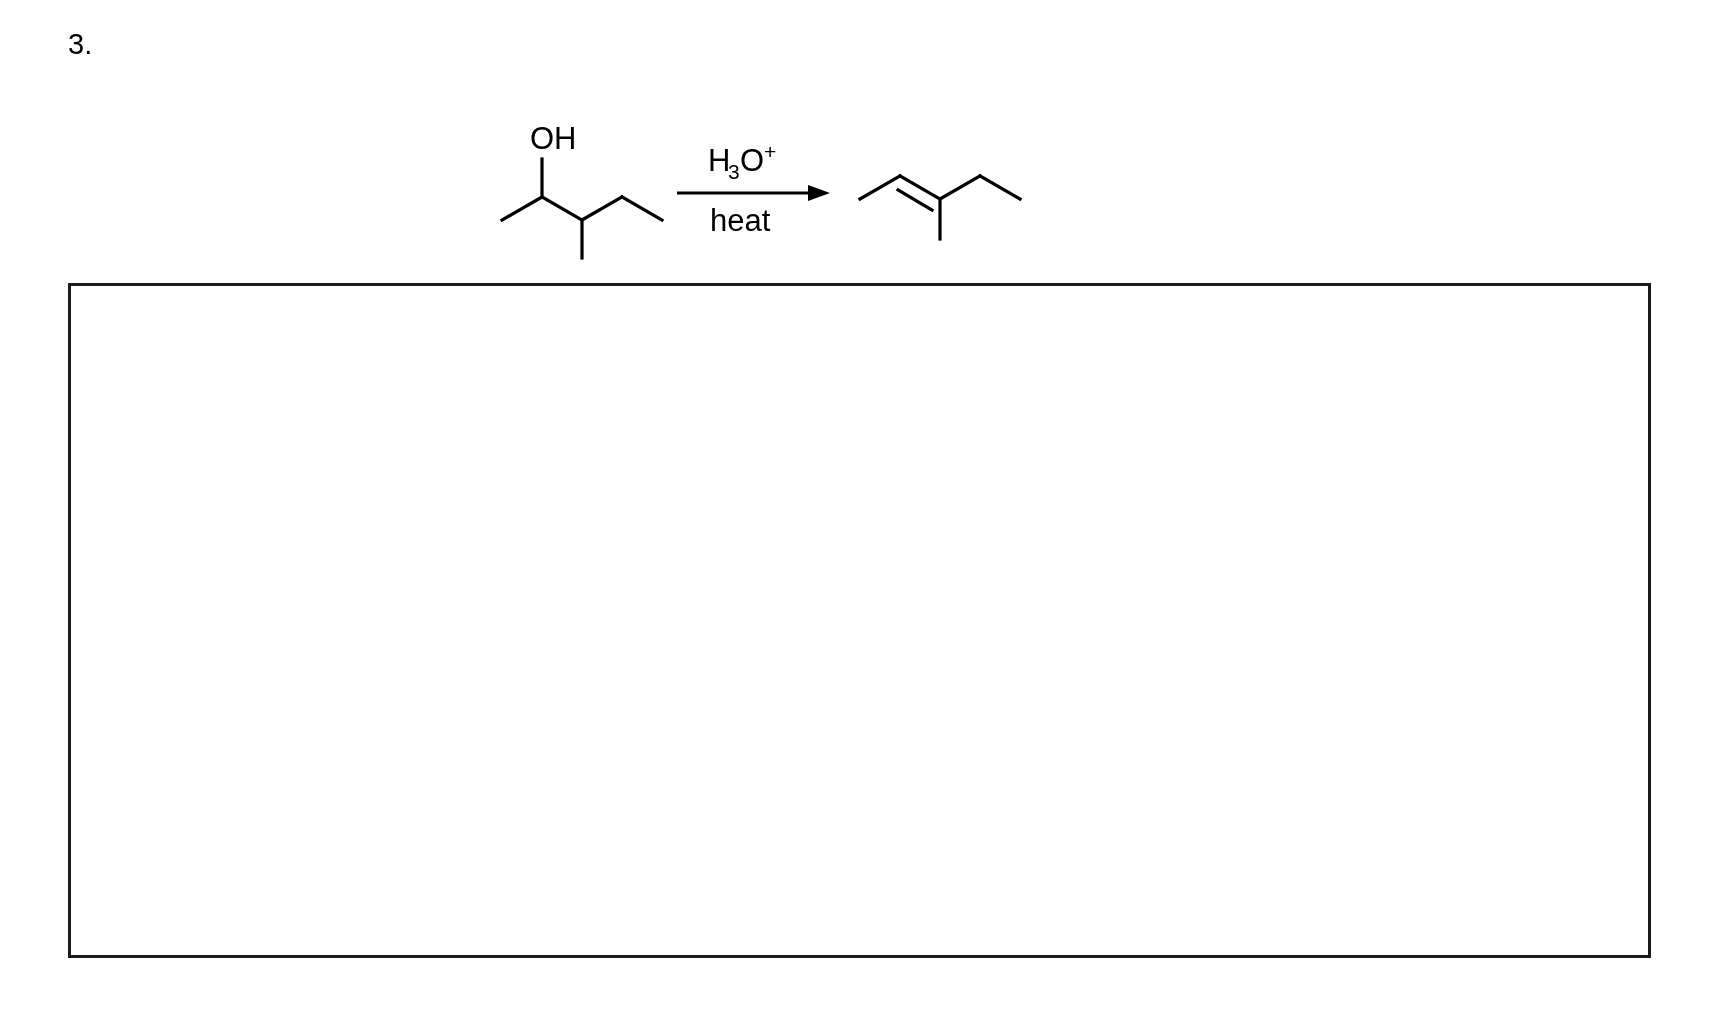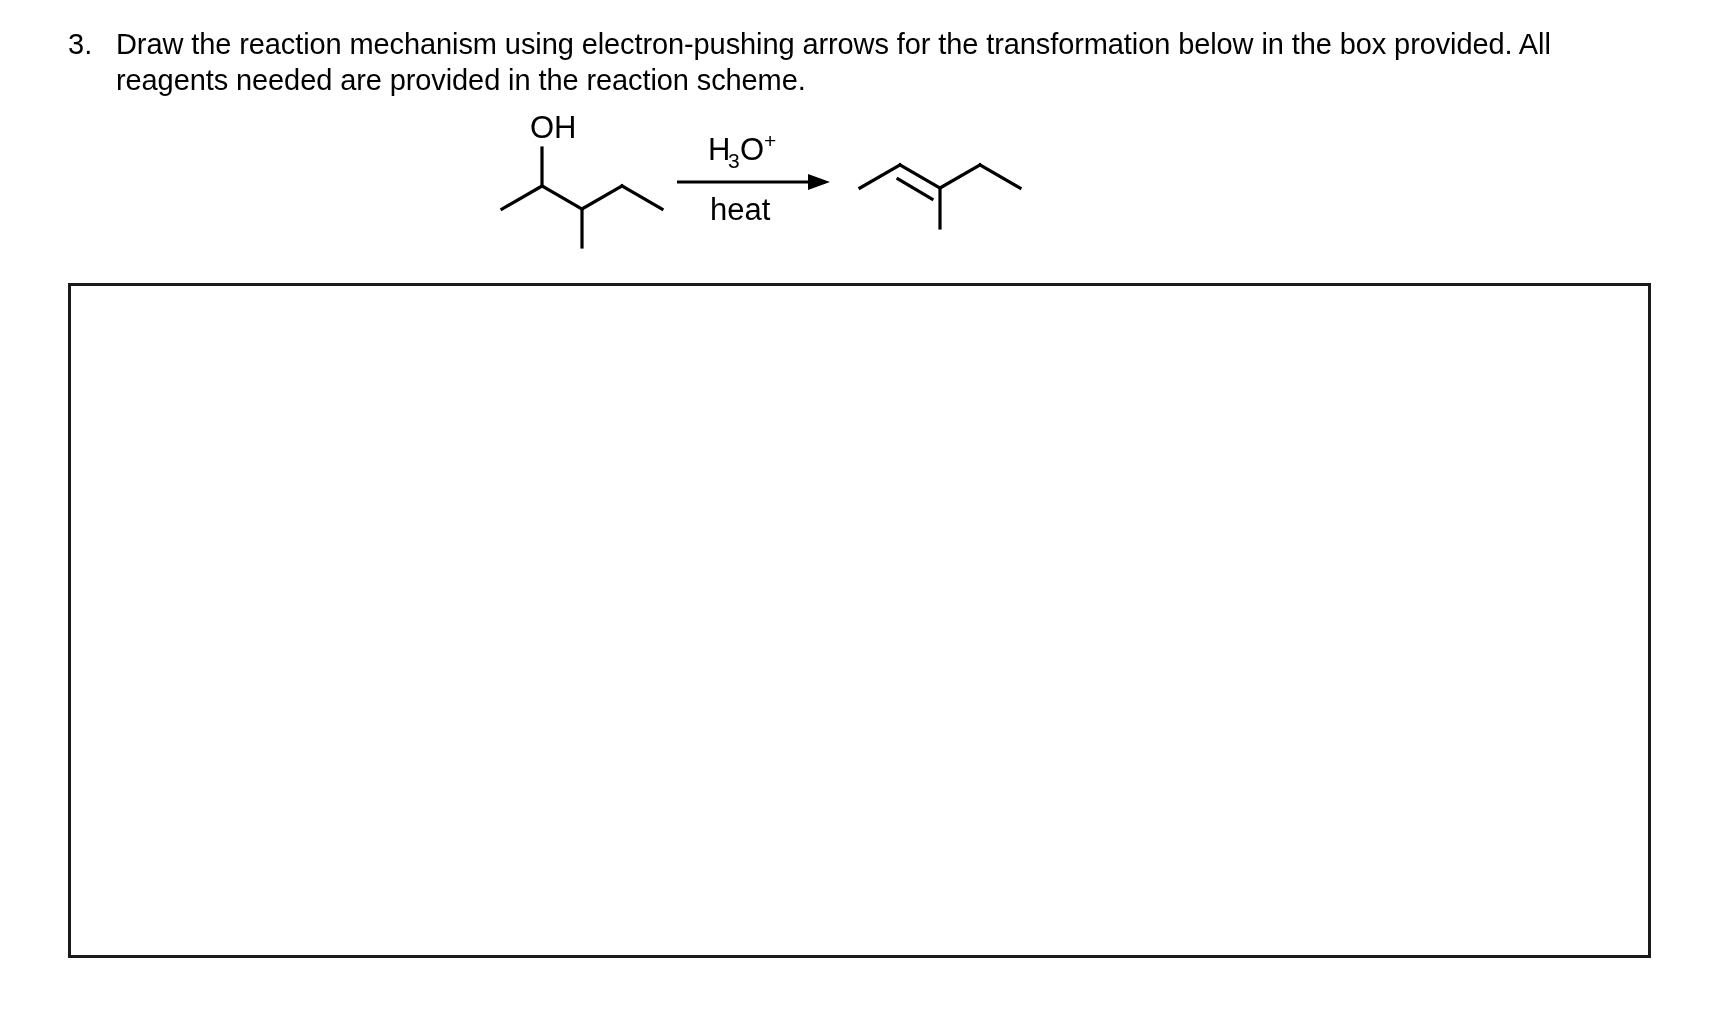--- a/index.html
+++ b/index.html
@@ -40,21 +40,21 @@
     line-height: 36px;
     width: 1440px;
     font-weight: 400;
     letter-spacing: -0.1px;
   }
 
   
   #reaction-scheme {
     position: absolute;
     left: 440px;
-    top: 100px;
+    top: 111px;
     width: 640px;
     height: 150px;
   }
   #reaction-scheme svg {
     display: block;
   }
   .mol-line {
     stroke: #000000;
     stroke-width: 3.2;
     stroke-linecap: square;
@@ -97,21 +97,20 @@
     background: #ffffff;
     box-sizing: border-box;
   }
 </style>
 </head>
 <body>
 
 <div id="question-block">
   <div id="question-row">
     <span id="question-number">3.</span>
-    <span id="question-text">Draw the reaction mechanism using electron-pushing arrows for the transformation below in the box provided. All reagents needed are provided in the reaction scheme.</span>
   </div>
 </div>
 
 <div id="reaction-scheme">
   <svg width="640" height="150" viewBox="0 0 640 150">
 
     <g>
 
       <text class="atom-label" x="90" y="38">OH</text>
 

